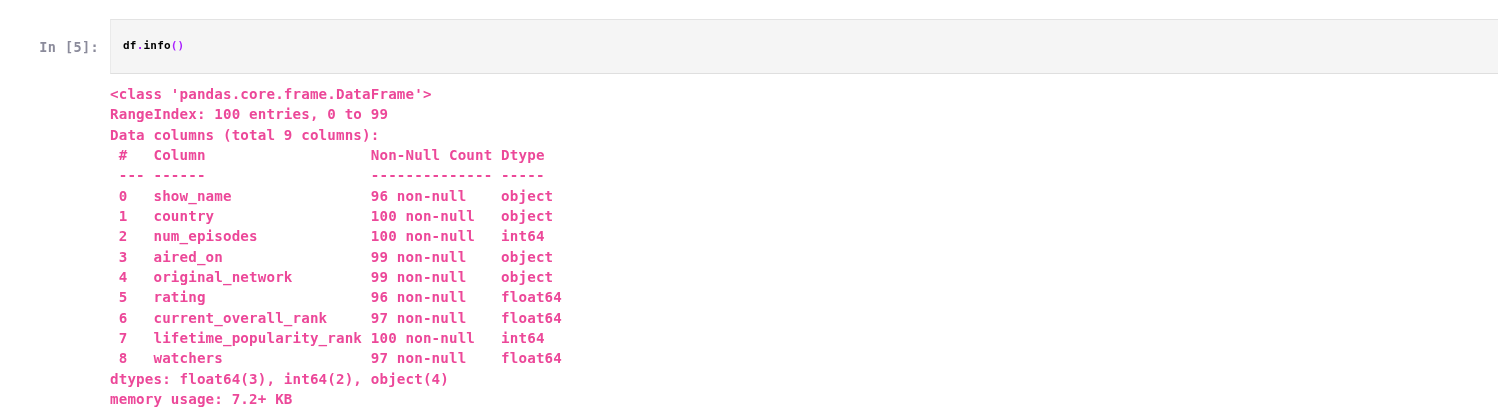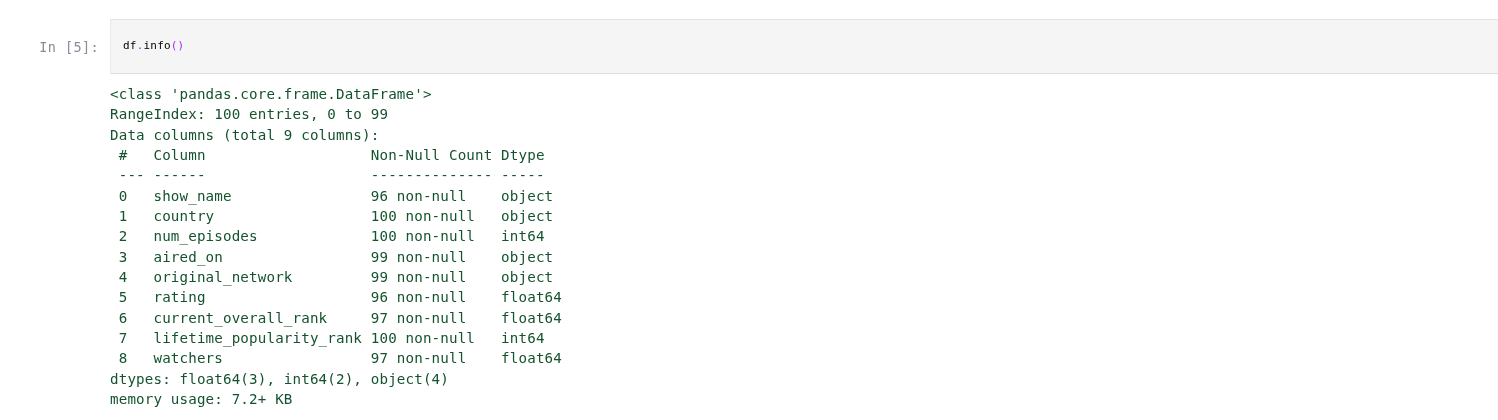--- a/index.html
+++ b/index.html
@@ -12,20 +12,21 @@
     height: 420px;
     font-family: "Liberation Sans", sans-serif;
     overflow: hidden;
   }
 
   .notebook {
     position: relative;
     width: 1498px;
     height: 360px;
     background: #ffffff;
+    font-weight: bold;
   }
 
   
   .cell-row {
     position: absolute;
     left: 0;
     top: 19px;
     width: 1498px;
     display: flex;
     align-items: flex-start;
@@ -83,21 +84,21 @@
   }
   .output-body {
     flex: 1;
   }
   pre.stream {
     margin: 0;
     padding: 0;
     font-family: "DejaVu Sans Mono", "Liberation Mono", monospace;
     font-size: 14.2px;
     line-height: 20.35px;
-    color: #14532d;
+    color: #ec4899;
     white-space: pre;
     letter-spacing: 0.15px;
   }
 </style>
 </head>
 <body>
 
 <div class="notebook">
 
   <div class="cell-row">

